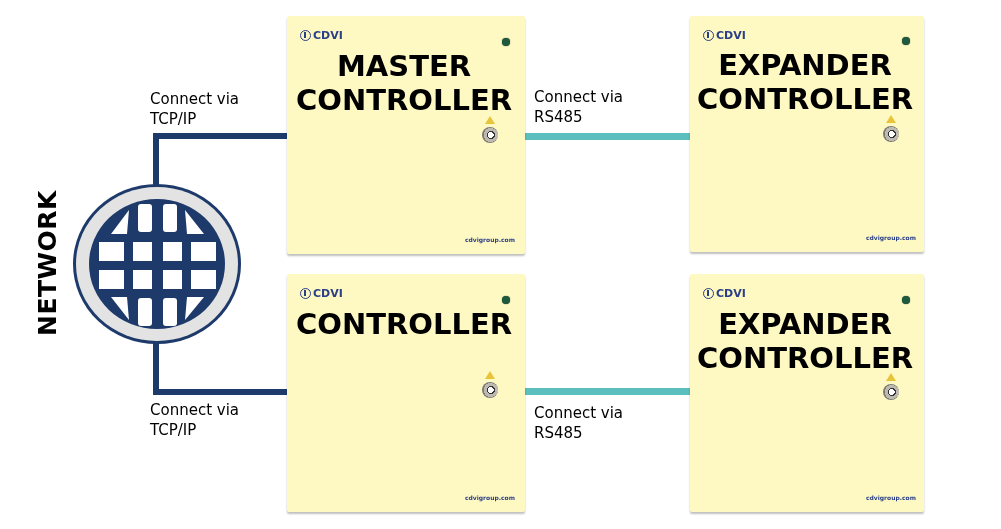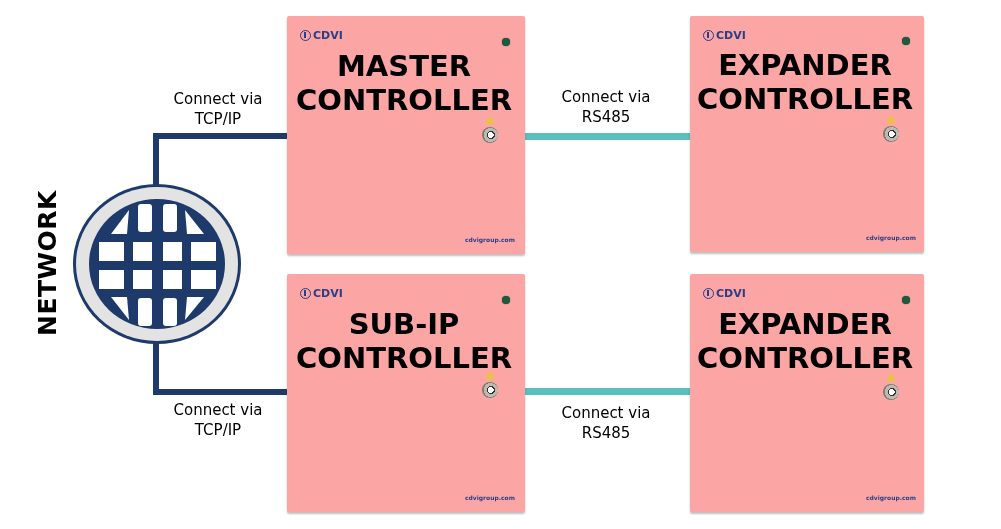--- a/index.html
+++ b/index.html
@@ -1,29 +1,29 @@
 <!DOCTYPE html>
 <html><head>
 <meta charset="utf-8">
 <style>
   html,body{margin:0;padding:0;background:#ffffff;}
   body{width:1001px;height:529px;position:relative;overflow:hidden;font-family:"DejaVu Sans","Liberation Sans",sans-serif;}
   .abs{position:absolute;}
   .line-navy{background:#1d3a6b;position:absolute;}
   .line-teal{background:#5bbfbf;position:absolute;}
-  .box{position:absolute;background:#fca5a5;border-radius:2px;box-shadow:0 2px 2px rgba(0,0,0,0.25);}
+  .box{position:absolute;background:#fef9c3;border-radius:2px;box-shadow:0 2px 2px rgba(0,0,0,0.25);}
   .box .logo{position:absolute;left:13px;top:13px;display:flex;align-items:center;gap:2px;color:#2a3f86;font-weight:bold;font-size:11px;font-family:"DejaVu Sans",sans-serif;}
   .box .logo .mark{width:11px;height:11px;border:1.5px solid #2a3f86;border-radius:50%;box-sizing:border-box;position:relative;}
   .box .logo .mark::after{content:"";position:absolute;left:3px;top:1px;width:2px;height:6px;background:#2a3f86;}
   .box .led{position:absolute;width:8px;height:8px;border-radius:50%;background:#1f5a3c;box-shadow:0 0 1px #0b2a1a;}
   .box .title{position:absolute;left:0;right:4px;text-align:center;font-weight:bold;color:#000;font-size:29px;line-height:34px;font-family:"DejaVu Sans",sans-serif;}
   .box .warn{position:absolute;width:0;height:0;border-left:5px solid transparent;border-right:5px solid transparent;border-bottom:8px solid #e8c43a;}
   .box .lock{position:absolute;width:16px;height:16px;border-radius:50%;background:radial-gradient(circle at 55% 50%,#ffffff 0 3px,#333 3px 4px,#bdb9b0 4px 7px,#7d7a72 7px 8px);}
   .box .url{position:absolute;font-size:6px;color:#2a3f86;font-weight:bold;}
-  .label{position:absolute;text-align:center;color:#000;font-size:15px;line-height:20px;}
+  .label{position:absolute;text-align:left;color:#000;font-size:15px;line-height:20px;}
   .label b{display:block;font-weight:normal;}
   .network-text{position:absolute;left:47px;top:263px;transform:translate(-50%,-50%) rotate(-90deg);font-weight:bold;font-size:25px;letter-spacing:0.5px;color:#000;white-space:nowrap;}
 </style>
 </head>
 <body>
 
 <div class="line-navy" style="left:153px;top:133px;width:6px;height:70px;"></div>
 <div class="line-navy" style="left:153px;top:133px;width:135px;height:6px;"></div>
 <div class="line-navy" style="left:153px;top:325px;width:6px;height:70px;"></div>
 <div class="line-navy" style="left:153px;top:389px;width:135px;height:6px;"></div>
@@ -104,21 +104,20 @@
   <div class="url" style="left:176px;top:218px;">cdvigroup.com</div>
 </div>
 
 <div class="box" style="left:287px;top:274px;width:238px;height:238px;">
   <div class="logo">
       <span class="mark"></span>
       <span>CDVI</span>
     </div>
   <div class="led" style="left:215px;top:22px;"></div>
   <div class="title" style="top:33px;">
-    <div>SUB-IP</div>
     <div>CONTROLLER</div>
   </div>
   <div class="warn" style="left:198px;top:97px;"></div>
   <div class="lock" style="left:195px;top:108px;"></div>
   <div class="url" style="left:178px;top:220px;">cdvigroup.com</div>
 </div>
 
 <div class="box" style="left:690px;top:274px;width:234px;height:238px;">
   <div class="logo">
       <span class="mark"></span>

